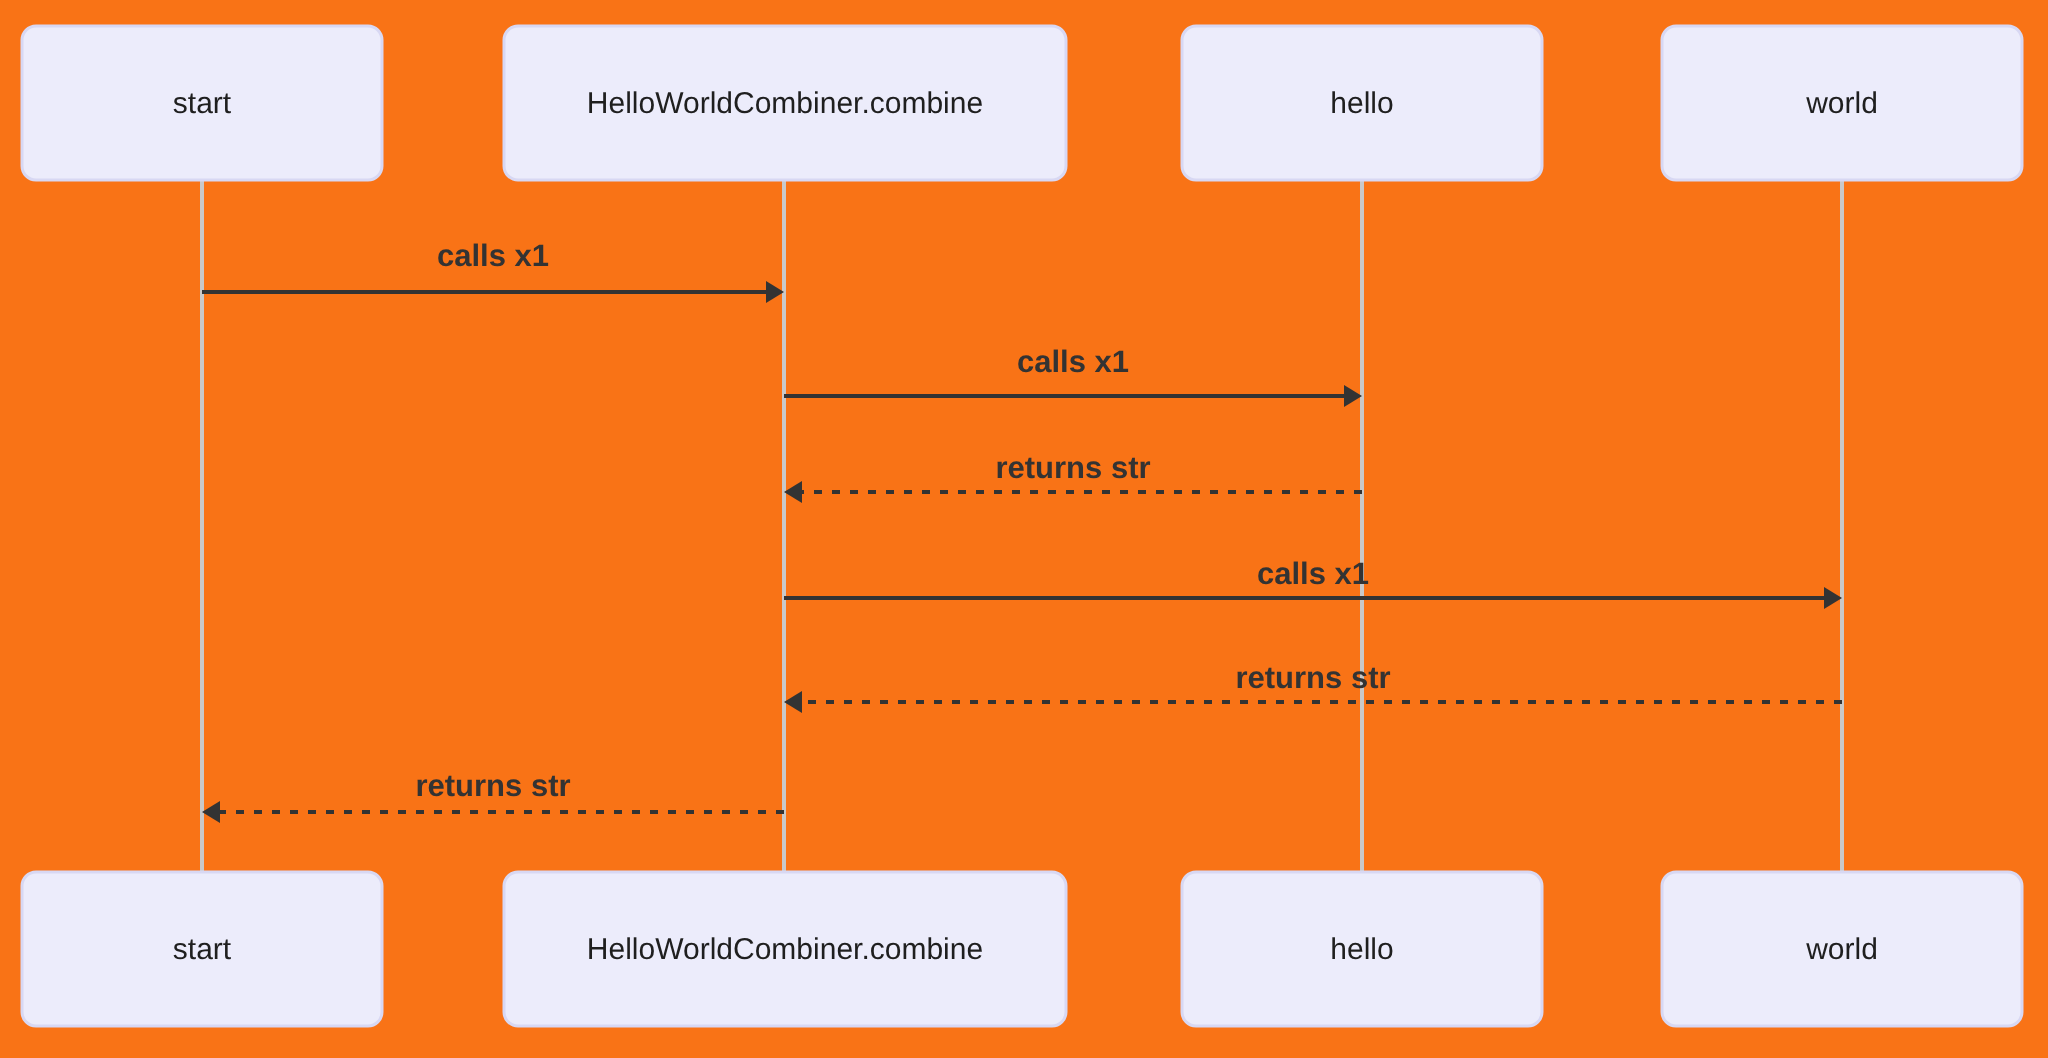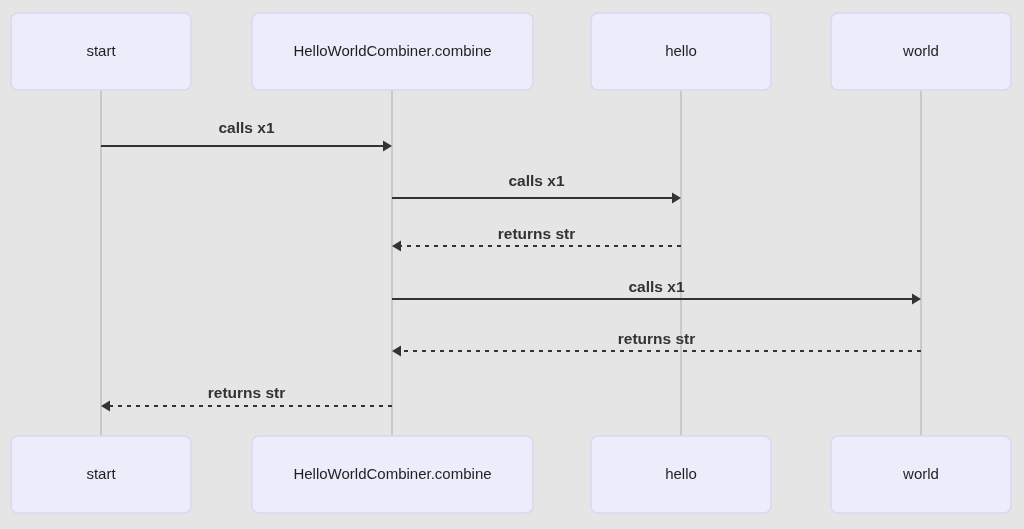--- a/index.html
+++ b/index.html
@@ -7,21 +7,21 @@
     padding: 0;
     background: #ffffff;
   }
   body {
     font-family: "Liberation Sans", sans-serif;
   }
   #diagram-root {
     position: relative;
     width: 1024px;
     height: 529px;
-    background: #e5e5e5;
+    background: #f97316;
     overflow: hidden;
   }
   svg.diagram-canvas {
     position: absolute;
     left: 0;
     top: 0;
     width: 1024px;
     height: 529px;
     display: block;
   }

